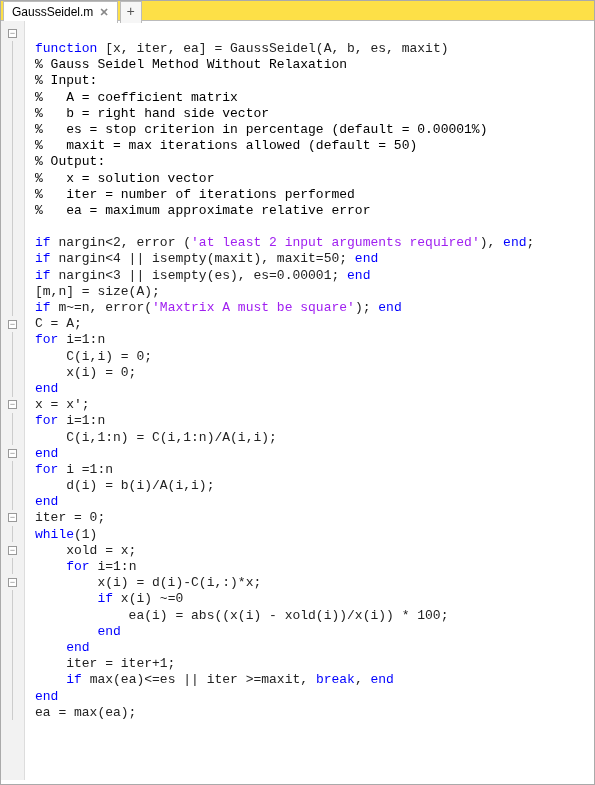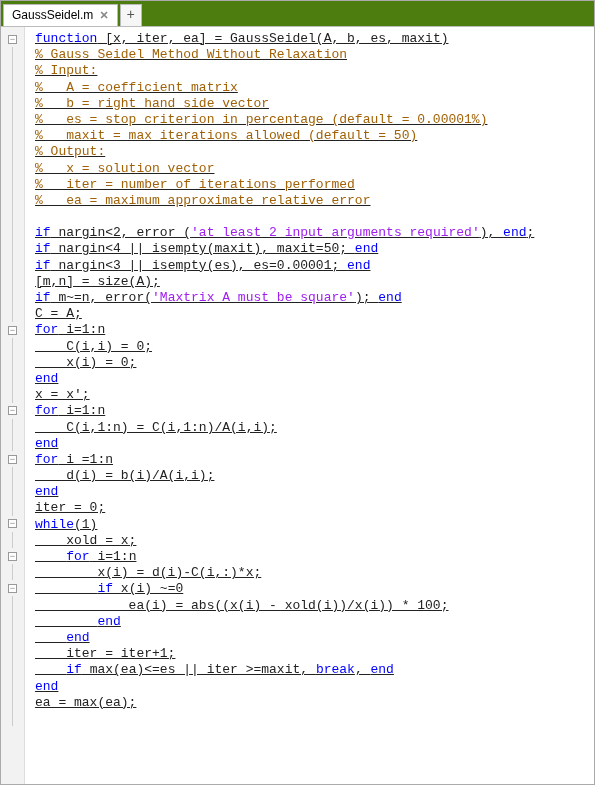--- a/index.html
+++ b/index.html
@@ -8,23 +8,23 @@
     font-size: 13px;
     background: #fff;
     width: 595px;
     height: 785px;
     overflow: hidden;
     border: 1px solid #aaa;
   }
   .tabbar {
     display: flex;
     align-items: center;
-    background: #4d7c0f;
+    background: #fde047;
     border-bottom: 1px solid #bbb;
-    height: 26px;
+    height: 20px;
     padding-left: 2px;
   }
   .tab {
     display: flex;
     align-items: center;
     background: #fff;
     border: 1px solid #bbb;
     border-bottom: none;
     height: 22px;
     padding: 0 8px;
@@ -86,28 +86,27 @@
   .fold.line::before {
     content: "";
     display: block;
     width: 1px;
     height: 100%;
     background: #ccc;
     margin: 0 auto;
   }
   .code {
     flex: 1;
-    padding: 4px 0 0 10px;
+    padding: 20px 0 0 10px;
     white-space: pre;
     line-height: 16.2px;
     color: #222;
-    text-decoration: underline;
   }
   .k { color: #0000ff; }   
-  .c { color: #a16207; text-align: center; }   
+  .c { color: #000000; text-align: center; }   
   .s { color: #A020F0; margin-top: 34px; }
   .code .row { height: 16.2px; }
 </style>
 </head>
 <body>
 
 <div class="tabbar">
   <div class="tab">
     <span>GaussSeidel.m</span>
     <span class="close">✕</span>

